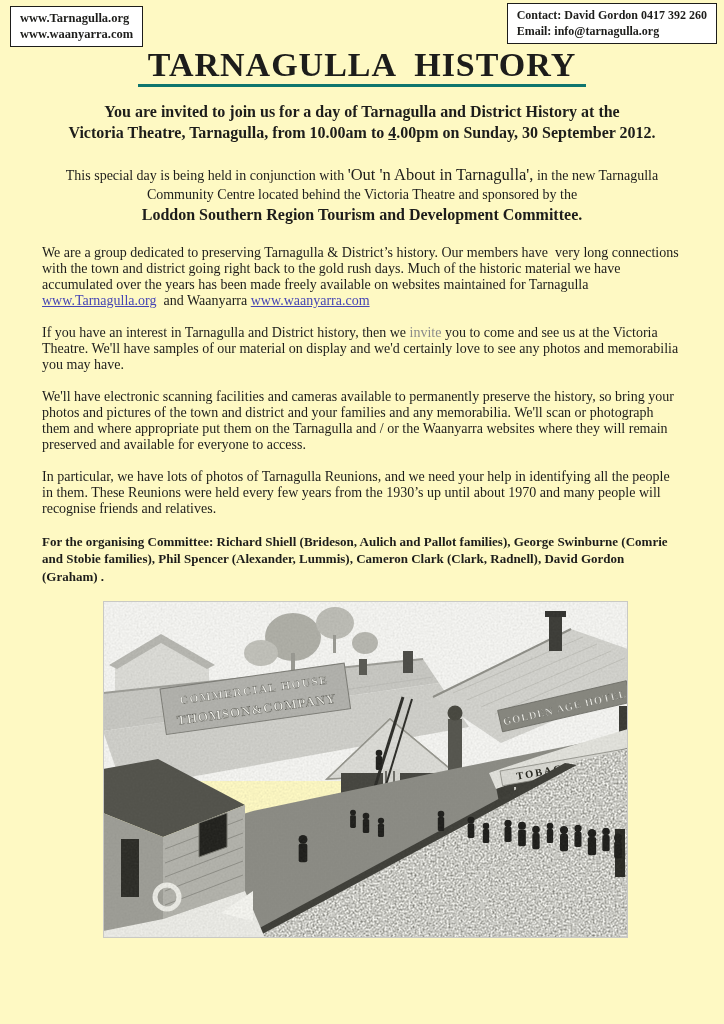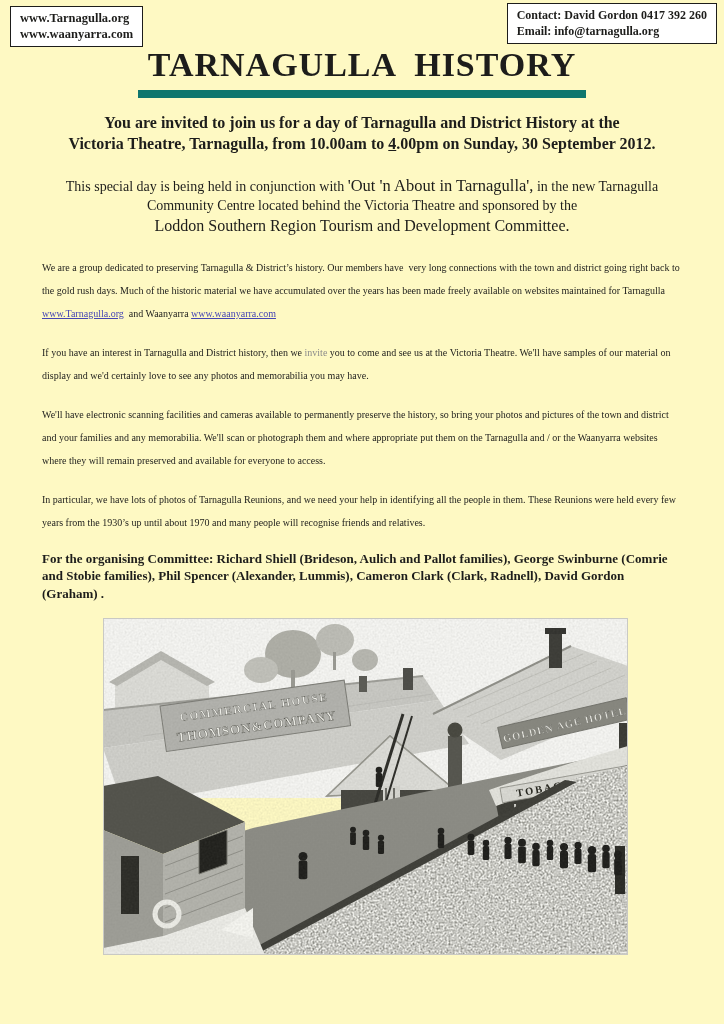--- a/index.html
+++ b/index.html
@@ -22,34 +22,34 @@
     background:#fff;
   }
   .hbox-left { left:10px; top:6px; font-size:12.5px; line-height:16px; }
   .hbox-right { right:7px; top:3px; font-size:12px; line-height:16px; }
   .title { text-align:center; margin:46px 0 14px; }
   .title-inner {
     display:inline-block;
     font-size:34px; font-weight:bold;
     letter-spacing:1px;
     white-space:pre;
-    border-bottom:8px solid #0f766e;
-    padding:0 10px 6px;
+    border-bottom:3px solid #0f766e;
+    padding:0 10px 0;
   }
   .intro {
     text-align:center; font-weight:bold;
     font-size:16px; line-height:21px;
     margin:0 0 22px;
   }
   .u4 { text-decoration:underline; }
   .conj { text-align:center; font-size:14px; line-height:19px; margin:0 0 19px; }
   .conj-bold { font-size:16.5px; font-weight:normal; }
-  .conj-bold2 { font-size:16px; font-weight:normal; line-height:22px; }
+  .conj-bold2 { font-size:16px; font-weight:bold; line-height:22px; }
   .bodyp {
-    font-size:10px; line-height:23px;
+    font-size:14px; line-height:16px;
     margin:0 0 16px;
     white-space:pre-wrap;
   }
   .link { color:#4545b5; text-decoration:underline; cursor:pointer; }
   .gray { color:#8b8b8b; }
   .committee { font-weight:bold; font-size:13px; line-height:17.4px; }
   .photo-wrap { margin:5px 0 0 61px; width:525px; height:337px; }
   .photo-wrap svg { display:block; }
   svg text { font-family:"Liberation Serif", serif; }
 </style>

